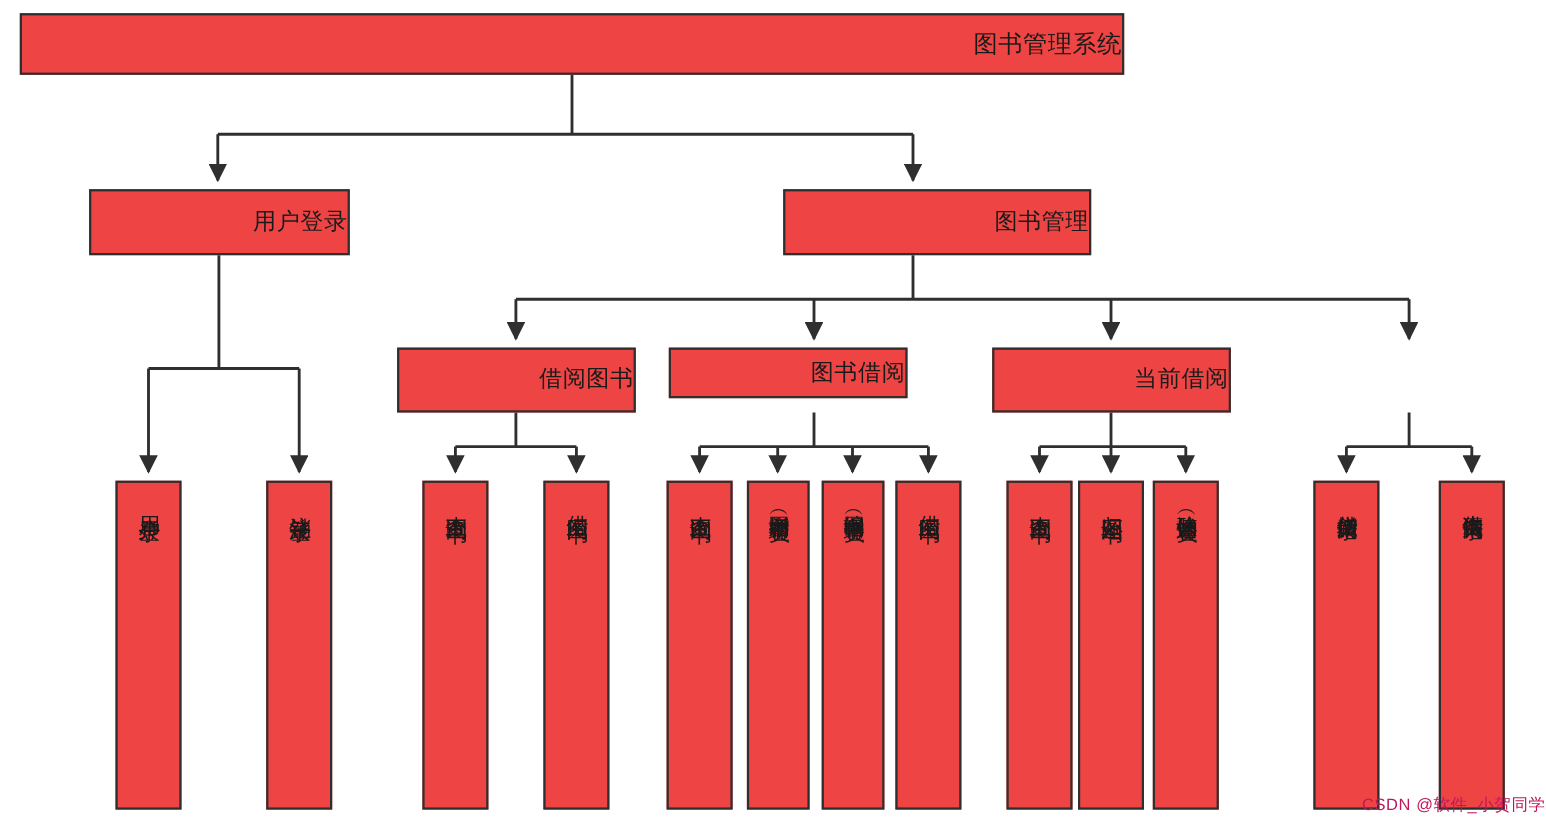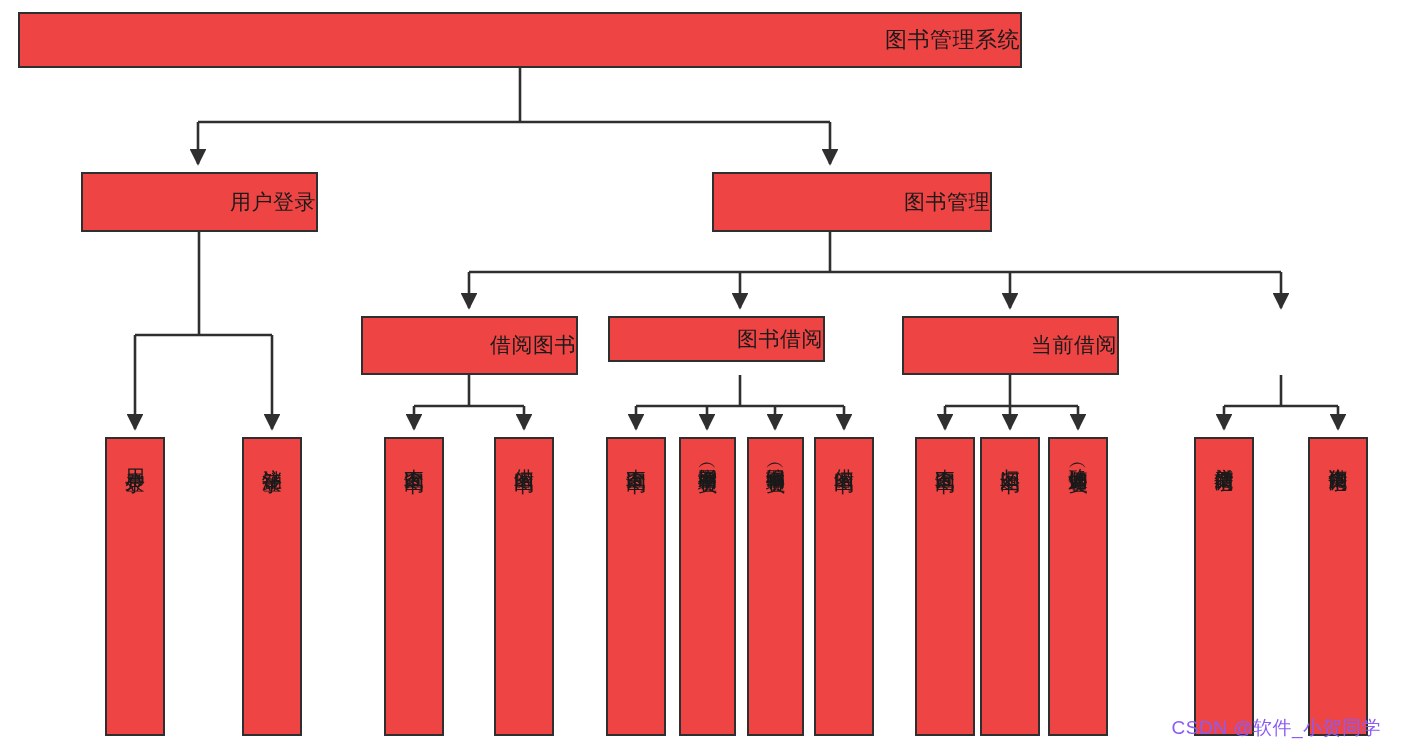--- a/index.html
+++ b/index.html
@@ -61,24 +61,24 @@
     letter-spacing: 2px;
     white-space: nowrap;
     margin: 0 auto;
   }
   .node.vertical.tall-text .node-label {
     font-size: 19px;
     letter-spacing: 1px;
   }
   .watermark {
     position: absolute;
-    right: 24px;
+    right: 0;
     bottom: 6px;
-    font-size: 19px;
-    color: #8b5cf6;
+    font-size: 15px;
+    color: #be185d;
     z-index: 5;
     white-space: nowrap;
     letter-spacing: 0.5px;
   }
 </style>
 </head>
 <body>
 
 <div id="canvas">
 

